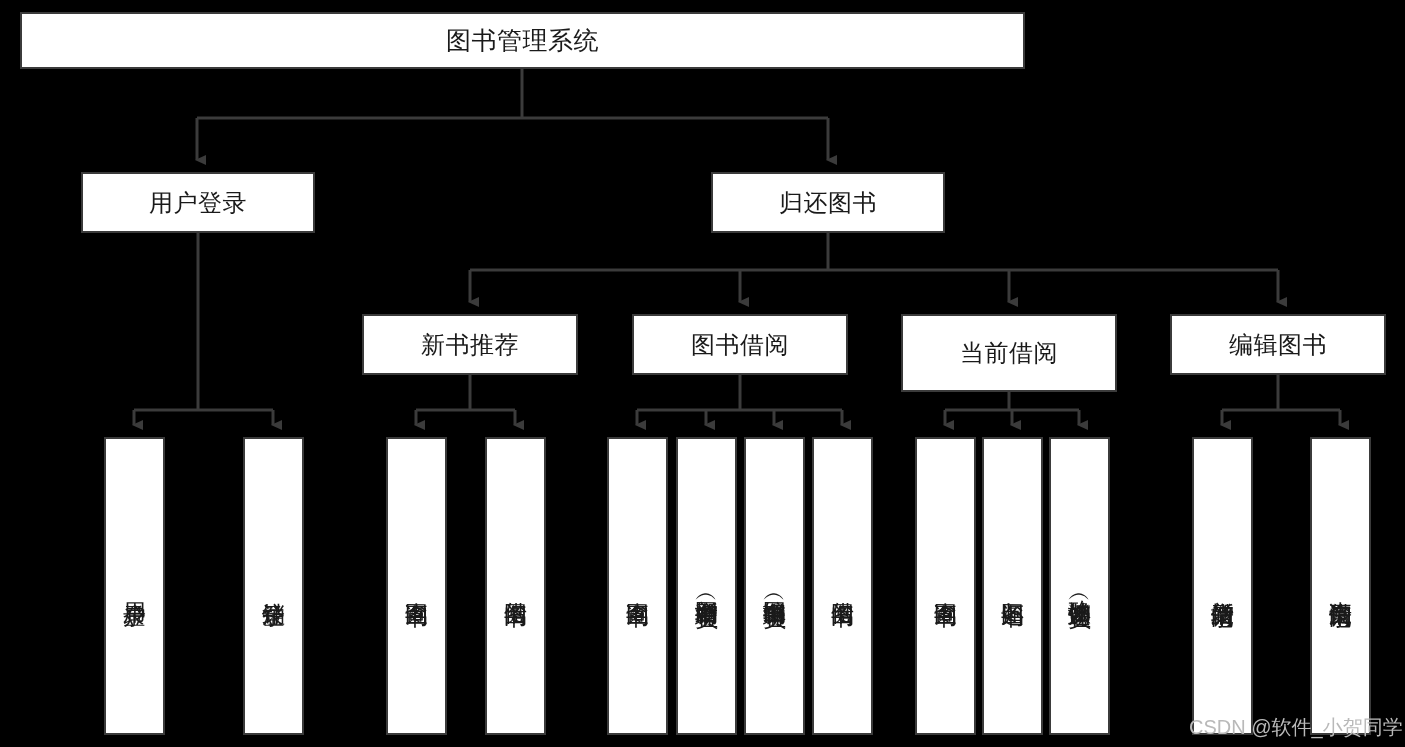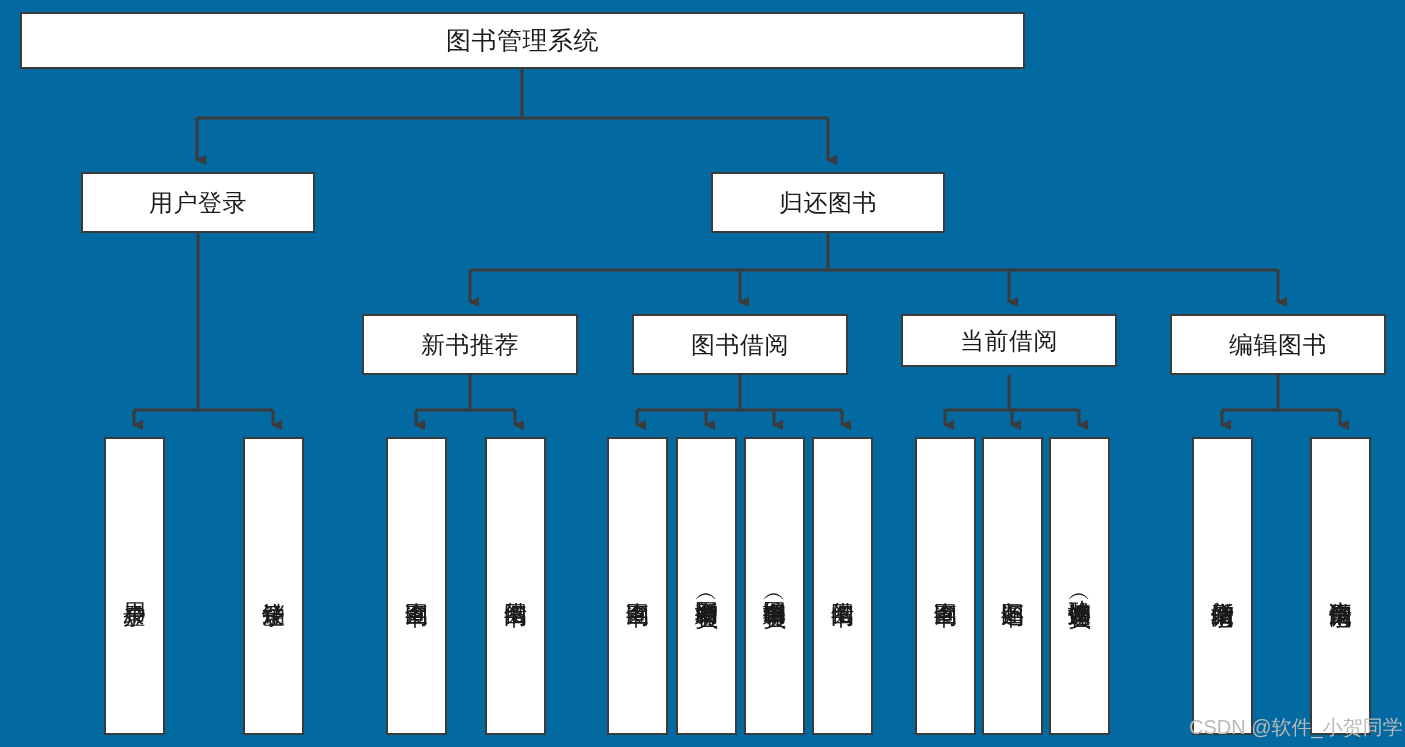--- a/index.html
+++ b/index.html
@@ -7,21 +7,21 @@
     padding: 0;
     background: #ffffff;
   }
   body {
     font-family: "Liberation Sans", "DejaVu Sans", sans-serif;
   }
   #canvas {
     position: relative;
     width: 1405px;
     height: 747px;
-    background: #0369a1;
+    background: #000000;
     overflow: hidden;
   }
   svg#wires {
     position: absolute;
     left: 0;
     top: 0;
     width: 1405px;
     height: 747px;
     pointer-events: none;
   }
@@ -124,21 +124,21 @@
   <div class="node" style="left:711px; top:172px; width:234px; height:61px;">
     <span class="label">归还图书</span>
   </div>
 
   <div class="node" style="left:362px; top:314px; width:216px; height:61px;">
     <span class="label">新书推荐</span>
   </div>
   <div class="node" style="left:632px; top:314px; width:216px; height:61px;">
     <span class="label">图书借阅</span>
   </div>
-  <div class="node" style="left:901px; top:314px; width:216px; height:53px;text-align:right;">
+  <div class="node" style="left:901px; top:314px; width:216px; height:78px;text-align:right;">
     <span class="label">当前借阅</span>
   </div>
   <div class="node" style="left:1170px; top:314px; width:216px; height:61px;">
     <span class="label">编辑图书</span>
   </div>
 
   <div class="node vertical" style="left:104px; top:437px; width:61px; height:298px;">
     <span class="label">用户登录</span>
   </div>
   <div class="node vertical" style="left:243px; top:437px; width:61px; height:298px;">

